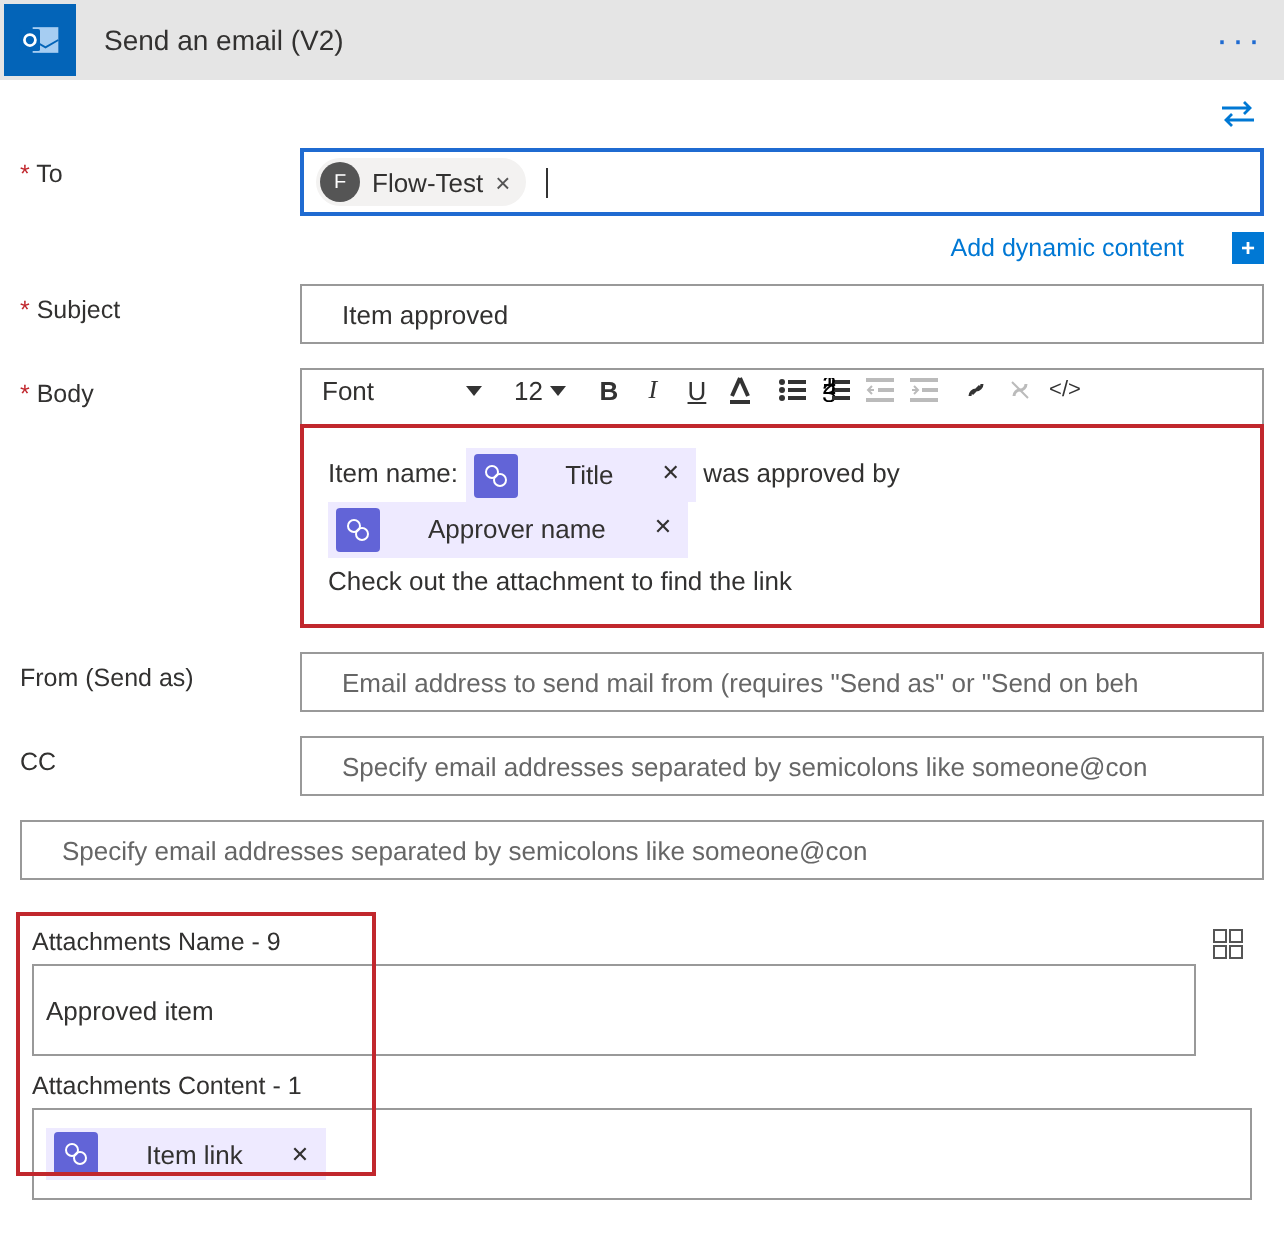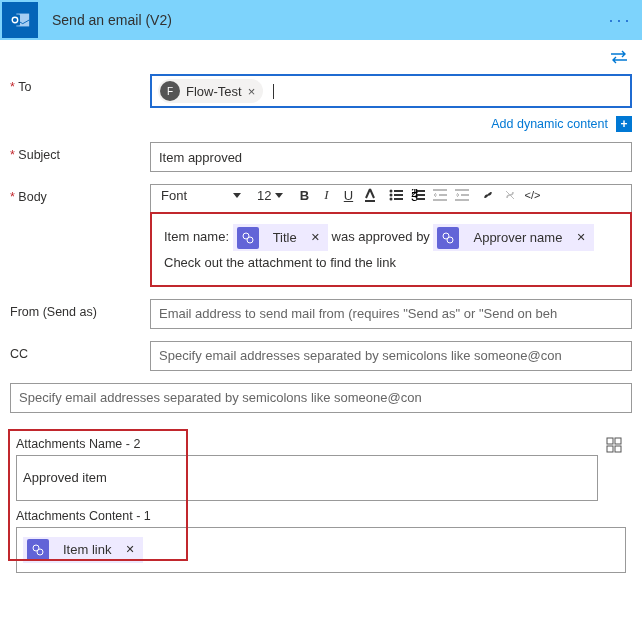--- a/index.html
+++ b/index.html
@@ -1,46 +1,46 @@
 <!DOCTYPE html>
 <html><head>
 <meta charset="utf-8">
 <style>
 *{box-sizing:border-box;margin:0;padding:0;font-family:"Segoe UI",Arial,sans-serif;font-size:13px;color:#323130}
 body{width:642px;height:618px;background:#fff;overflow:hidden}
-.header{height:40px;background:#7dd3fc;display:flex;align-items:center;padding:0 10px 0 0}
+.header{height:40px;background:#e5e5e5;display:flex;align-items:center;padding:0 10px 0 0}
 .app-icon{width:36px;height:36px;background:#0364b8;display:flex;align-items:center;justify-content:center;margin:2px}
 .title{margin-left:12px;flex:1;font-size:14px;color:#323130}
 .ellipsis{color:#1f6bd1;font-size:18px;letter-spacing:2px;cursor:pointer}
 .arrows{display:flex;justify-content:flex-end;padding:10px 14px 6px 0}
 .arrows svg{color:#0078d4}
 .row{display:flex;padding:4px 10px 8px 10px;align-items:flex-start}
 .lbl{width:140px;padding-top:6px;font-size:12.5px;color:#323130}
 .req::before{content:"* ";color:#c1272d}
 .field{flex:1}
 .to-input{border:2px solid #1f6bd1;min-height:32px;padding:3px 6px;display:flex;align-items:center;gap:6px}
 .chip{display:inline-flex;align-items:center;background:#f3f2f1;border-radius:12px;padding:2px 8px 2px 2px;gap:6px}
 .chip-avatar{width:20px;height:20px;border-radius:50%;background:#555;color:#fff;display:flex;align-items:center;justify-content:center;font-size:10px}
 .chip-x{font-size:13px;color:#555;cursor:pointer}
 .caret{border-left:1px solid #333;height:15px;margin-left:4px}
-.dyn-row{display:flex;justify-content:flex-end;padding:0 10px 6px 10px;align-items:center;gap:8px}
+.dyn-row{display:flex;justify-content:flex-end;padding:0 10px 6px 10px;align-items:center;gap:24px}
 .dyn-link{color:#0078d4;font-size:12.5px;cursor:pointer}
 .dyn-badge{width:16px;height:16px;background:#0078d4;color:#fff;display:flex;align-items:center;justify-content:center;font-size:12px;font-weight:bold}
-.text-input{width:100%;border:1px solid #999;height:30px;padding:4px 8px;font-size:13px}
+.text-input{width:100%;border:1px solid #999;height:30px;padding:4px 20px;font-size:13px}
 .text-input::placeholder{color:#666}
 .body-wrap{flex:1;border:1px solid #999}
 .toolbar{height:28px;border-bottom:1px solid #000000;display:flex;align-items:flex-start;padding:0 6px;gap:4px}
 .tool{display:flex;align-items:center;justify-content:center;min-width:18px;height:20px;font-size:13px;color:#333}
 .tool.sel{padding:0 4px}
 .tool.drop::after{content:"";border-left:4px solid transparent;border-right:4px solid transparent;border-top:5px solid #333;margin-left:4px}
 .font-sel{min-width:88px;justify-content:space-between;padding:0 4px}
 .sep{height:22px}
 .dim{color:#bbb}
 .body-content{padding:10px 12px;border:2px solid #c1272d;margin:-1px;line-height:1.8}
-.token{display:inline-flex;align-items:center;background:#eeeaff;padding:2px 8px 2px 4px;gap:14px;vertical-align:middle}
+.token{display:inline-flex;align-items:center;background:#eeeaff;padding:2px 8px 2px 4px;gap:24px;vertical-align:middle}
 .token-icon{width:22px;height:22px;background:#6264d7;border-radius:2px;display:flex;align-items:center;justify-content:center}
 .token-x{font-size:11px;cursor:pointer}
 .att-section{margin:10px 10px 0 10px;padding:6px;position:relative}
 .att-highlight{position:absolute;left:-2px;top:-2px;width:180px;height:132px;border:2px solid #c1272d;pointer-events:none}
 .att-label{font-size:12.5px;margin-bottom:4px}
 .att-input{width:100%;border:1px solid #999;height:46px;padding:3px 6px;display:flex;align-items:center}
 .att-row1{display:flex;align-items:flex-start;gap:8px}
 .array-icon{margin-left:auto;padding-right:4px;cursor:pointer}
 </style>
 </head>
@@ -203,21 +203,21 @@
   <div class="field"><input class="text-input" placeholder="Specify email addresses separated by semicolons like someone@con" style=""></div>
 </div>
 <div class="row">
   <div class="field"><input class="text-input" placeholder="Specify email addresses separated by semicolons like someone@con" style=""></div>
 </div>
 
 <div class="att-section">
   <div class="att-highlight"></div>
   <div class="att-row1">
     <div style="flex:1">
-      <div class="att-label">Attachments Name - 2</div>
+      <div class="att-label">Attachments Name - 9</div>
       <input class="att-input" value="Approved item" style="">
     </div>
     <div class="array-icon">
       <svg width="16" height="16" viewBox="0 0 16 16">
           <rect x="1" y="1" width="6" height="6" fill="none" stroke="#555"></rect>
           <rect x="9" y="1" width="6" height="6" fill="none" stroke="#555"></rect>
           <rect x="1" y="9" width="6" height="6" fill="none" stroke="#555"></rect>
           <rect x="9" y="9" width="6" height="6" fill="none" stroke="#555"></rect>
         </svg>
     </div>

